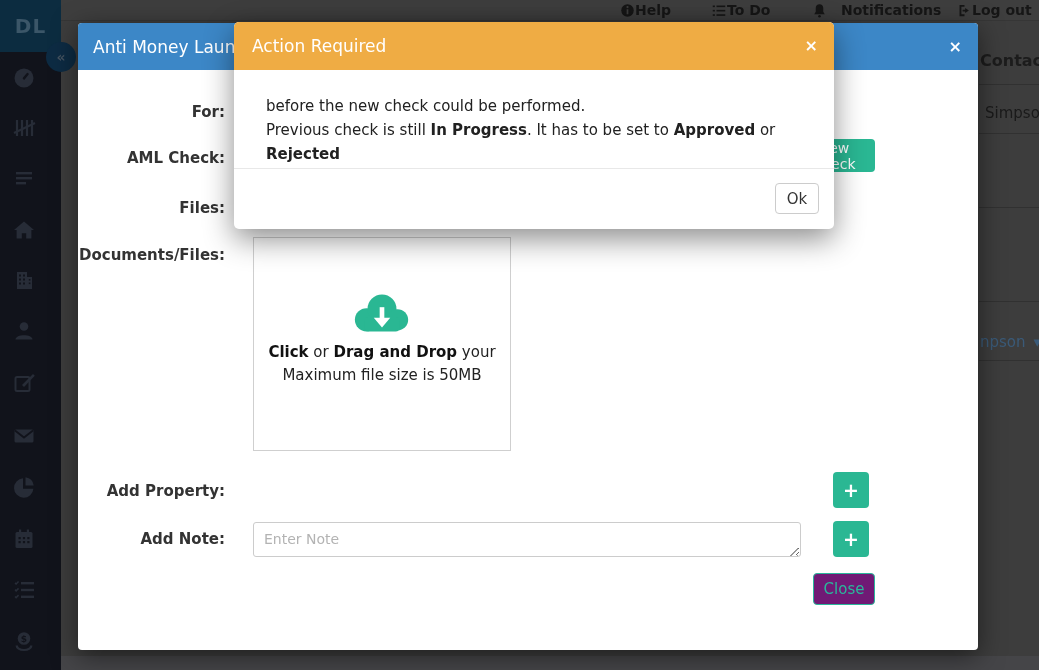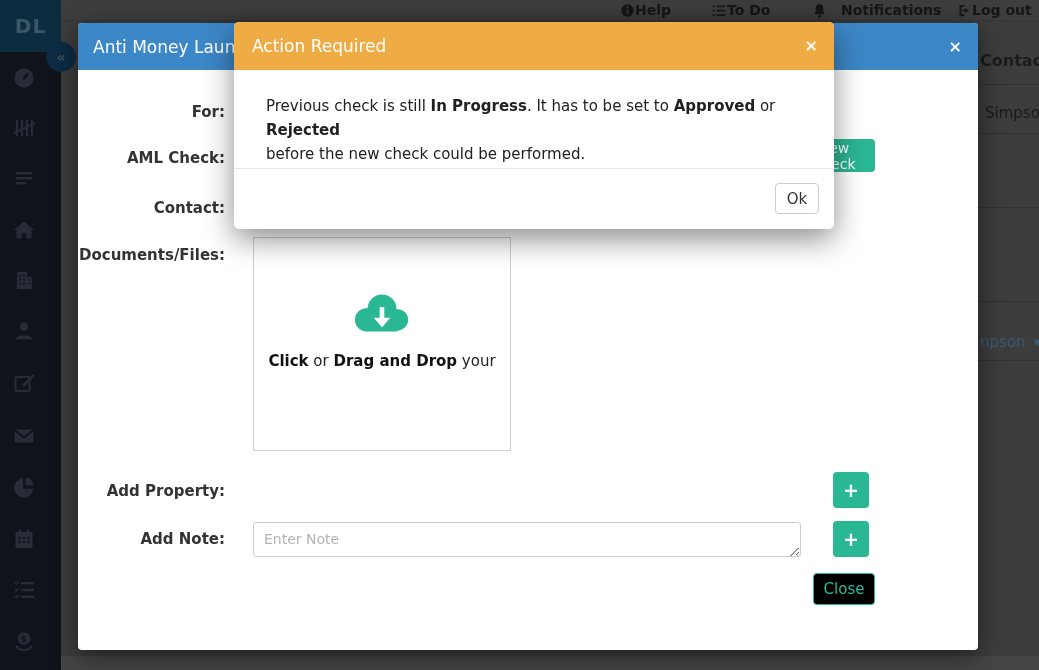--- a/index.html
+++ b/index.html
@@ -39,36 +39,36 @@
                  padding:0 16px 0 15px;color:#fff;font-size:17px;}
   .modal-x{margin-left:auto;font-weight:700;font-size:16px;color:#fff;cursor:pointer;line-height:1;}
   .m1-label{position:absolute;left:0;width:147px;text-align:right;font-weight:700;font-size:15px;
             color:#333;line-height:16px;}
   .newcheck-btn{position:absolute;left:715px;top:116px;width:82px;height:33px;background:#2ab793;
                 color:#fff;border:none;border-radius:4px;font-size:14px;
                 font-family:inherit;display:flex;align-items:center;justify-content:center;}
   .upload-box{position:absolute;left:175px;top:214px;width:258px;height:214px;border:1px solid #cfcfcf;
               box-sizing:border-box;display:flex;flex-direction:column;align-items:center;
               padding-top:52px;cursor:pointer;}
-  .upload-text{margin-top:10px;text-align:center;font-size:15px;color:#222;line-height:23px;width:230px;}
+  .upload-text{margin-top:1px;text-align:center;font-size:15px;color:#222;line-height:23px;width:230px;}
   .upload-text b{color:#111;}
   .field-input{position:absolute;left:175px;width:548px;height:32px;box-sizing:border-box;
                border:1px solid #ccc;border-radius:3px;padding:0 10px;font-size:13px;color:#444;
                font-family:inherit;background:#fff;}
   .field-textarea{position:absolute;left:175px;width:548px;height:35px;box-sizing:border-box;
                   border:1px solid #ccc;border-radius:3px;padding:8px 10px;font-size:14px;color:#444;
                   font-family:inherit;resize:vertical;}
   .field-textarea::placeholder{color:#b3b3b3;}
   .resize-corner{position:absolute;left:711px;top:524px;width:9px;height:9px;pointer-events:none;
                  background:repeating-linear-gradient(135deg,transparent 0 2px,#9a9a9a 2px 3px,transparent 3px 5px);
                  clip-path:polygon(100% 0,100% 100%,0 100%);}
   .plus-btn{position:absolute;width:36px;height:36px;background:#2ab793;border:none;border-radius:4px;
             color:#fff;font-size:19px;font-weight:700;display:flex;align-items:center;justify-content:center;
             font-family:inherit;cursor:pointer;}
-  .close-btn{position:absolute;left:735px;top:550px;width:62px;height:32px;background:#000000;
+  .close-btn{position:absolute;left:735px;top:550px;width:62px;height:32px;background:#701a75;
              border:1px solid #2ab79b;border-radius:4px;color:#2ab79b;font-size:15px;
              font-family:inherit;display:flex;align-items:center;justify-content:center;cursor:pointer;}
 
   
   .modal2{position:absolute;left:234px;top:22px;width:600px;height:207px;background:#fff;
           border-radius:5px;box-shadow:0 10px 30px rgba(0,0,0,.45);z-index:20;}
   .modal2-header{position:absolute;left:0;top:0;width:100%;height:48px;background:#efac44;
                  border-radius:5px 5px 0 0;display:flex;align-items:center;box-sizing:border-box;
                  padding:0 16px 0 18px;color:#fff;font-size:17px;}
   .modal2-body{position:absolute;left:32px;top:72px;width:520px;font-size:15px;color:#212121;
@@ -251,21 +251,21 @@
   </div>
 
   <div class="modal1">
     <div class="modal1-header">
       <span>Anti Money Laundering</span>
       <span class="modal-x">×</span>
     </div>
 
     <div class="m1-label" style="top:81px;">For:</div>
     <div class="m1-label" style="top:127px;">AML Check:</div>
-    <div class="m1-label" style="top:177px;">Contact:</div>
+    <div class="m1-label" style="top:177px;">Files:</div>
     <div class="m1-label" style="top:224px;">Documents/Files:</div>
 
     <button class="newcheck-btn">New Check</button>
 
     <div class="upload-box">
       <span>
         <svg width="62" height="46" viewBox="0 0 64 46">
             <g fill="#2ab793">
               <circle cx="16" cy="30" r="12"></circle>
               <circle cx="32" cy="19" r="15"></circle>
@@ -273,40 +273,41 @@
               <rect x="14" y="27" width="36" height="15" rx="4"></rect>
             </g>
             <g fill="#fff">
               <rect x="29.6" y="17" width="4.8" height="12"></rect>
               <polygon points="23.5,28 40.5,28 32,38"></polygon>
             </g>
           </svg>
       </span>
       <div class="upload-text">
         <div><b>Click</b><span> or </span><b>Drag and Drop</b><span> your</span></div>
+        <div>Maximum file size is 50MB</div>
       </div>
     </div>
 
     <div class="m1-label" style="top:460px;">Add Property:</div>
     <button class="plus-btn" style="left:755px;top:449px;">+</button>
 
     <div class="m1-label" style="top:508px;">Add Note:</div>
     <textarea class="field-textarea" style="top: 499px;" placeholder="Enter Note"></textarea>
     <div class="resize-corner"></div>
     <button class="plus-btn" style="left:755px;top:498px;">+</button>
 
     <button class="close-btn">Close</button>
   </div>
 
   <div class="modal2">
     <div class="modal2-header">
       <span>Action Required</span>
       <span class="modal-x">×</span>
     </div>
     <div class="modal2-body">
+      <div>before the new check could be performed.</div>
       <div><span>Previous check is still </span><b>In Progress</b><span>. It has to be set to </span><b>Approved</b><span> or </span><b>Rejected</b></div>
-      <div>before the new check could be performed.</div>
     </div>
     <div class="modal2-divider"></div>
     <button class="ok-btn">Ok</button>
   </div>
 
 </div>
 
 </body></html>

